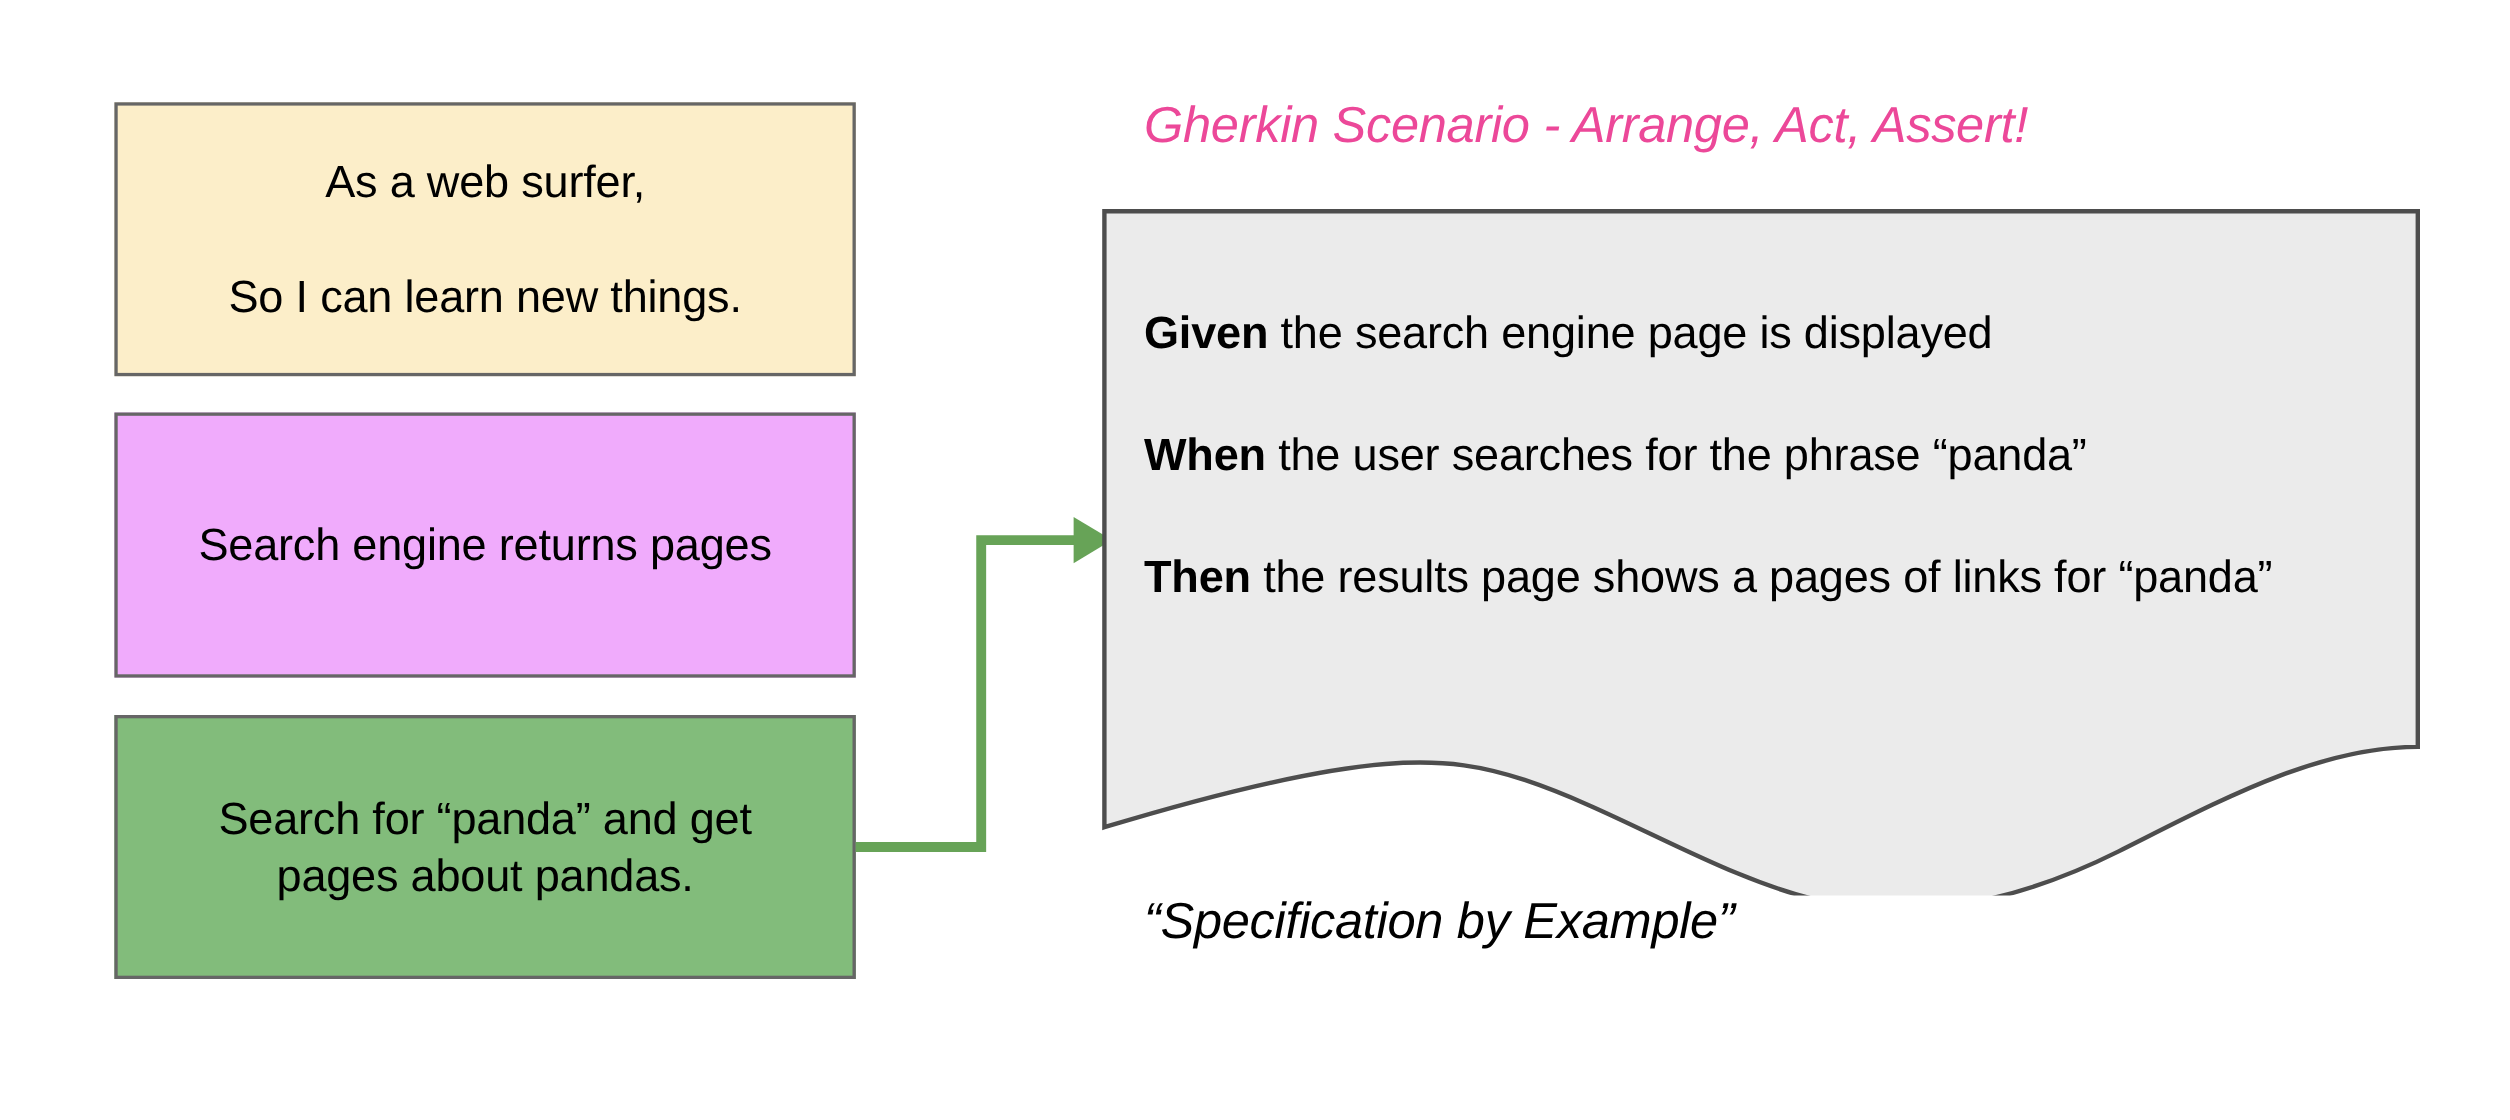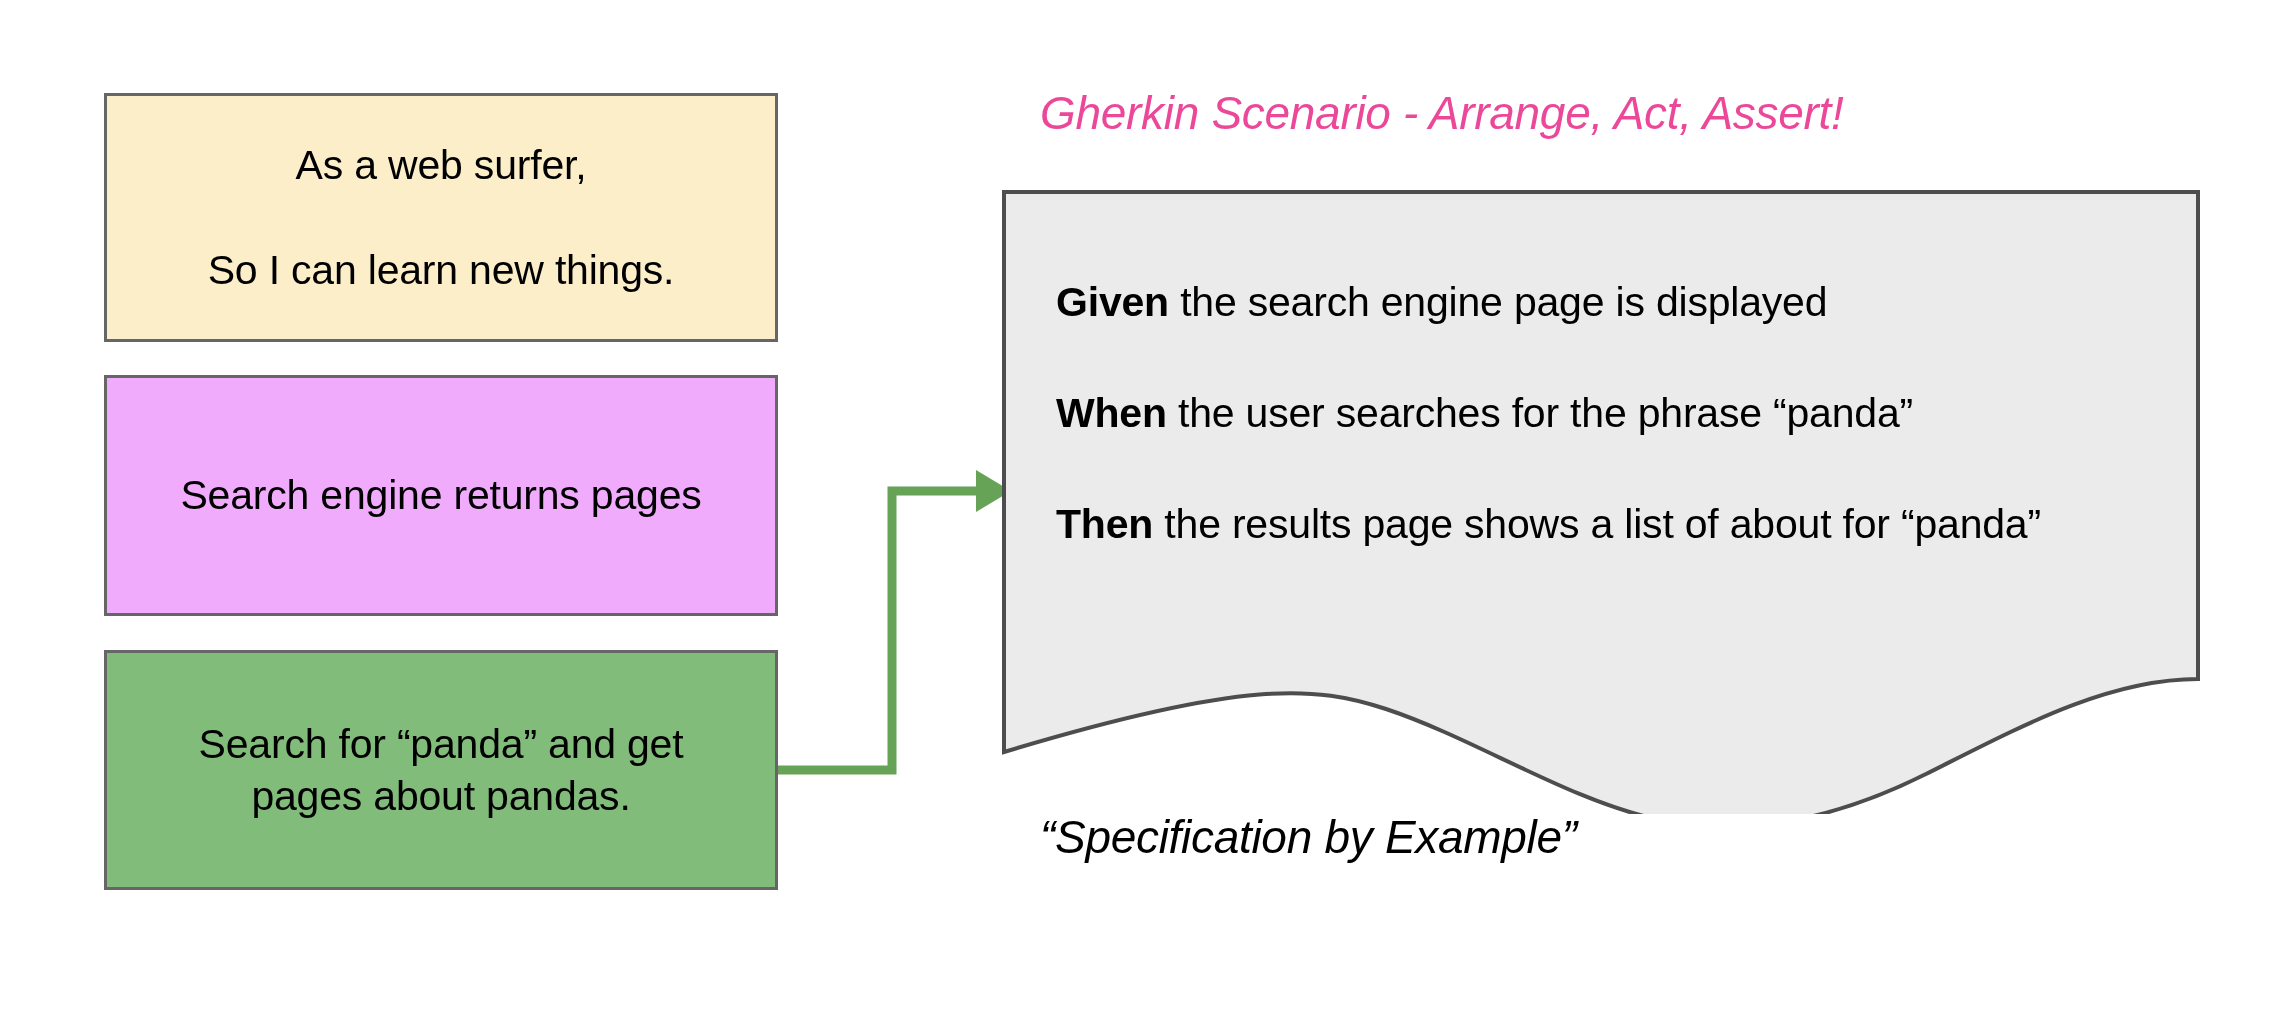--- a/index.html
+++ b/index.html
@@ -75,21 +75,21 @@
 
   #gherkin-steps {
     position: absolute;
     left: 1040px;
     top: 282px;
     width: 1120px;
     color: #000000;
     font-size: 41px;
     line-height: 1.0;
   }
-  .step { margin-bottom: 70px; white-space: nowrap; letter-spacing: -0.2px; margin-left: 16px; }
+  .step { margin-bottom: 70px; white-space: nowrap; letter-spacing: -0.2px; }
   .step:last-child { margin-bottom: 0; }
   .step-keyword { font-weight: bold; }
 
   
   #connector-arrow {
     position: absolute;
     left: 760px;
     top: 460px;
     width: 280px;
     height: 340px;
@@ -145,19 +145,19 @@
   <div id="scenario-title">Gherkin Scenario - Arrange, Act, Assert!</div>
 
   <div id="gherkin-steps">
     <div class="step">
       <span class="step-keyword">Given</span><span> the search engine page is displayed</span>
     </div>
     <div class="step">
       <span class="step-keyword">When</span><span> the user searches for the phrase “panda”</span>
     </div>
     <div class="step">
-      <span class="step-keyword">Then</span><span> the results page shows a list of about for “panda”</span>
+      <span class="step-keyword">Then</span><span> the results page shows a pages of links for “panda”</span>
     </div>
   </div>
 
   <div id="spec-caption">“Specification by Example”</div>
 
 </div>
 
 </body></html>

